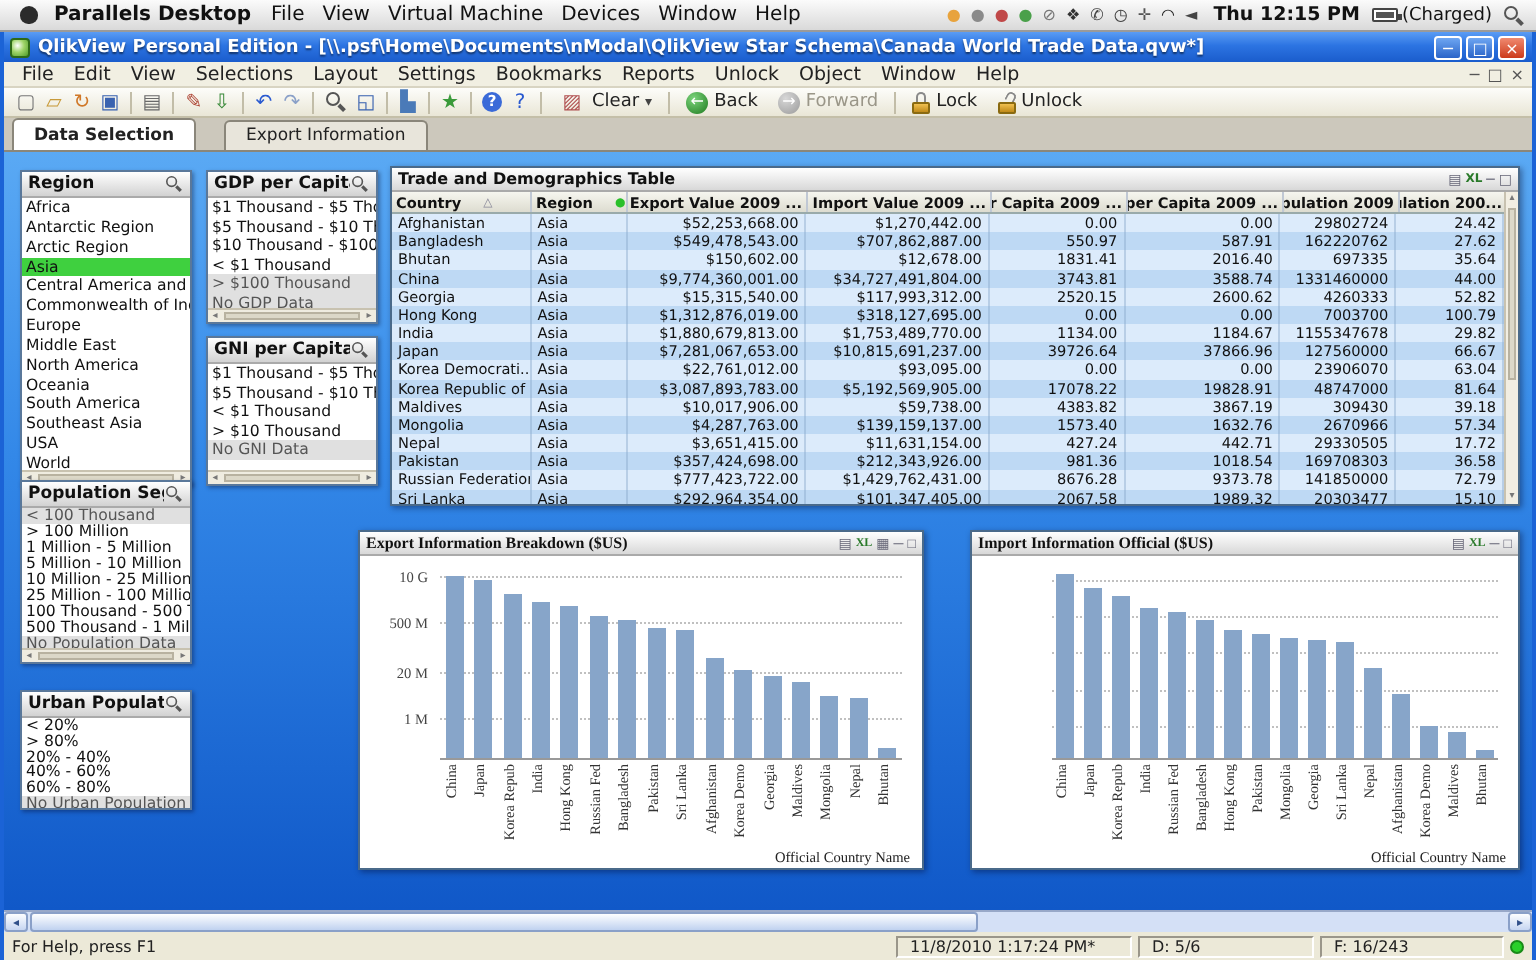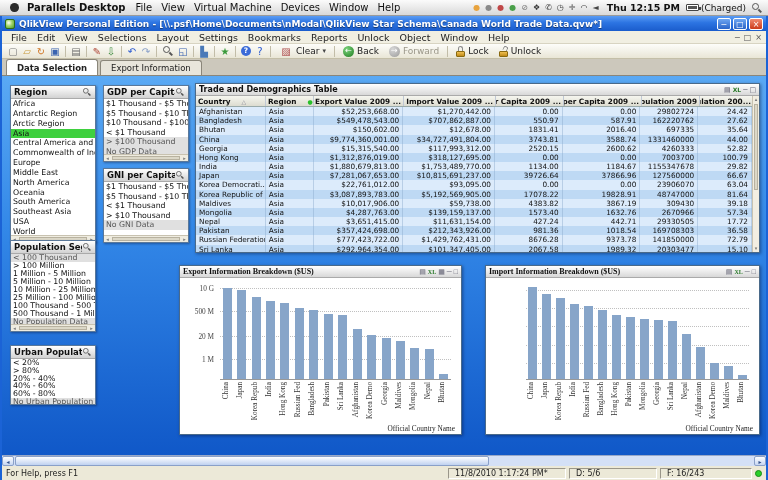--- a/index.html
+++ b/index.html
@@ -64,21 +64,21 @@
     border-bottom:none; border-radius:4px 4px 0 0; }
   .lock-ic .body { position:absolute; bottom:0; left:0; width:9px; height:6px;
     background:linear-gradient(180deg,#f0c050,#c08a18); border:1px solid #8a6a10; border-radius:1px; }
   .lock-ic.open .shackle { left:4px; transform:rotate(28deg); }
   .drop-arrow { font-size:7px; color:#444; }
 
   
   .tabrow { position:absolute; left:0; right:0; top:43px; height:17px; background:#ccc8bc;
     display:flex; align-items:flex-end; padding-left:4px; border-bottom:1px solid #8a867a; }
   .tab { height:15px; padding:0 10px; font-size:8.5px; line-height:15px; color:#222;
-    border:1px solid #8a867a; border-bottom:none; border-radius:3px 3px 0 0; background:#e8e5db; margin-right:2px; }
+    border:1px solid #8a867a; border-bottom:none; border-radius:3px 3px 0 0; background:#e8e5db; margin-right:14px; }
   .tab.active { background:#fff; font-weight:bold; height:16px; line-height:16px; }
 
   
   .sheet { position:absolute; left:0; right:0; top:60px; height:379px;
     background:linear-gradient(180deg,#5aa9f4 0%,#3388e8 40%,#1058c8 100%); }
 
   
   .listbox { position:absolute; background:#fff; border:1px solid #5a789a; box-shadow:1px 1px 2px rgba(0,0,30,.35);
     display:flex; flex-direction:column; overflow:hidden; }
   .lb-cap { height:13px; flex:none; background:linear-gradient(180deg,#ffffff,#d2d2d2);
@@ -659,21 +659,21 @@
             <div class="xlab" style="left: 174.969px;">Maldives</div>
             <div class="xlab" style="left: 189.406px;">Mongolia</div>
             <div class="xlab" style="left: 203.844px;">Nepal</div>
             <div class="xlab" style="left: 218.281px;">Bhutan</div>
           </div>
         <div class="xaxis-title">Official Country Name</div>
       </div>
     </div>
     <div class="chart" id="chart1">
       <div class="obj-cap">
-        <span class="obj-title cap-title">Import Information Breakdown ($US)</span>
+        <span class="obj-title cap-title">Import Information Official ($US)</span>
         <span class="cap-icons">
             <span class="cicon">▤</span>
             <span class="cicon xl">XL</span>
             <span class="cicon">─</span>
             <span class="cicon">□</span>
           </span>
       </div>
       <div class="body">
         <div class="plot">
             <div class="grid" style="top: 4.83014px;"></div>

